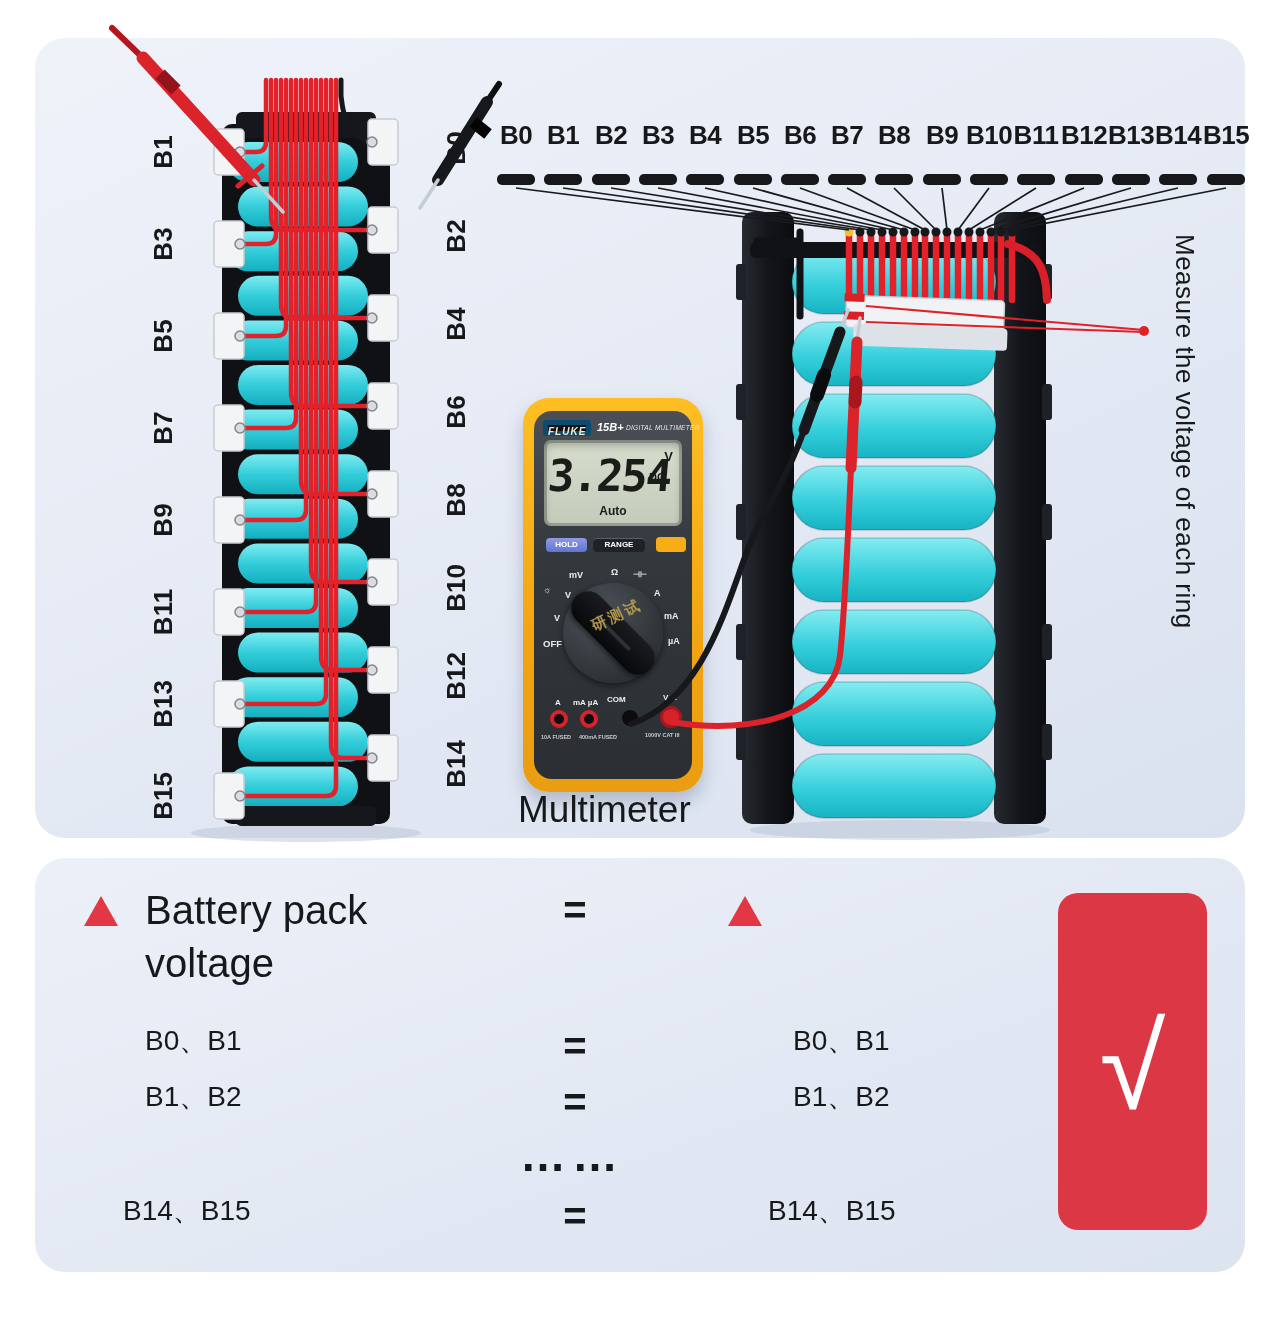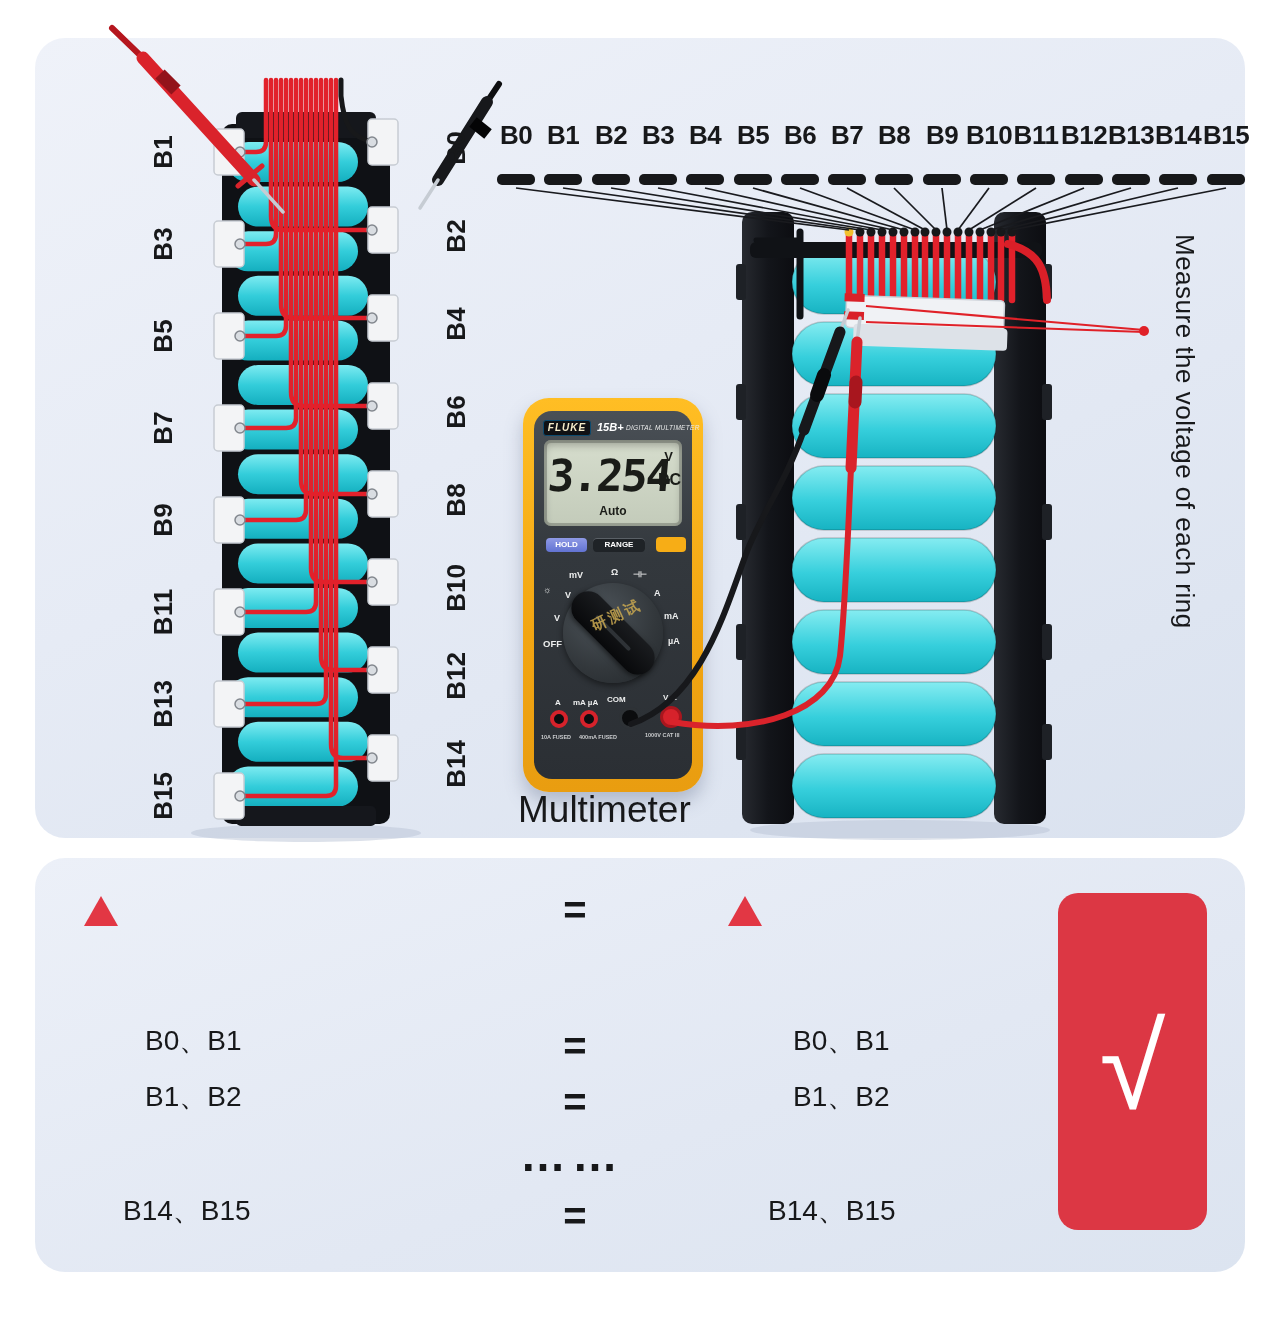--- a/index.html
+++ b/index.html
@@ -30,32 +30,32 @@
         writing-mode:vertical-rl; font-size:26px; font-weight:500; letter-spacing:0.5px; z-index:4; }
 
   
   .meter { position:absolute; left:523px; top:398px; width:180px; height:394px; z-index:4; }
   .m-body { position:absolute; inset:0; border-radius:26px;
         background:linear-gradient(180deg,#ffbe24,#f2a512 60%,#e99d10);
         box-shadow:0 10px 18px rgba(90,100,130,.35); }
   .m-face { position:absolute; left:11px; top:13px; width:158px; height:368px; border-radius:18px;
         background:linear-gradient(180deg,#4a5056,#33383d 40%,#2b2f34); }
   .m-el { position:absolute; }
-  .m-logo { left:20px; top:22px; width:48px; height:16px; background:#101114; border:1px solid #0c4a6e;
+  .m-logo { left:20px; top:22px; width:48px; height:16px; background:#101114; border:5px solid #0c4a6e;
         border-radius:3px; color:#f4ebc9; font-size:10px; font-weight:bold; font-style:italic;
         text-align:center; line-height:14px; letter-spacing:1px; }
   .m-model { left:74px; top:23px; font-size:11px; font-weight:bold; font-style:italic; color:#ffffff; }
   .m-type { left:103px; top:26px; font-size:6.5px; font-style:italic; color:#e9eaea; letter-spacing:.3px; }
   .m-lcd { left:21px; top:42px; width:138px; height:86px; border-radius:7px;
         background:linear-gradient(180deg,#d6ddcd,#c3cbba);
         box-shadow:inset 0 0 0 3px rgba(45,50,45,.28), inset 0 5px 9px rgba(0,0,0,.28); }
   .m-digits { left:4px; top:10px; width:110px; text-align:right; font-family:"DejaVu Sans Mono",monospace;
         font-weight:bold; font-size:44px; color:#1a1c18; transform:skewX(-5deg); letter-spacing:-2px; }
   .m-unit { right:9px; top:9px; font-size:13px; font-weight:bold; color:#1a1c18; }
-  .m-dc { right:1px; top:31px; font-size:16px; font-weight:bold; color:#1a1c18; }
+  .m-dc { right:17px; top:31px; font-size:11px; font-weight:bold; color:#1a1c18; }
   .m-auto { left:0; top:64px; width:138px; text-align:center; font-size:12px; font-weight:bold; color:#1a1c18; }
   .m-btn { height:14px; border-radius:4px; color:#fff; font-size:8px; font-weight:bold;
         text-align:center; line-height:14px; }
   .m-hold { left:23px; top:140px; width:41px; background:linear-gradient(180deg,#8f9ae5,#6273d2); }
   .m-range { left:70px; top:140px; width:52px; background:#1f2327; box-shadow:inset 0 1px 0 #5a6066; }
   .m-ybtn { left:133px; top:139px; width:30px; height:15px; border-radius:4px; background:#f7ad16; }
   .m-dl { font-size:9px; font-weight:bold; color:#edeeee; }
   .m-dial { left:40px; top:185px; width:100px; height:100px; border-radius:50%;
         background:radial-gradient(circle at 38% 32%, #4d545a, #33383c 58%, #23272b);
         box-shadow:0 3px 6px rgba(0,0,0,.45); }
@@ -423,20 +423,21 @@
     </g>
     <g>
       <path d="M851,468 C847,556 845,610 840,656 C833,712 756,736 672,722" stroke="#da232b" stroke-width="6" fill="none" stroke-linecap="round"></path>
       <path d="M860,318 L857,342" stroke="#c6ccd3" stroke-width="3.5" fill="none" stroke-linecap="round"></path>
       <path d="M857,342 L851,468" stroke="#da232b" stroke-width="11" fill="none" stroke-linecap="round"></path>
       <path d="M856,382 L855,402" stroke="#a8161e" stroke-width="13" fill="none" stroke-linecap="round"></path>
     </g>
   </svg>
 
   <div class="tri" style="left:84px;top:896px"></div>
+  <div class="bh" style="left:145px;top:884px;width:320px">Battery pack voltage</div>
   <div class="beq" style="left:555px;top:888px">=</div>
   <div class="tri" style="left:728px;top:896px"></div>
 
   <div class="brow" style="left:145px;top:1022px">B0、B1</div>
   <div class="beq" style="left:555px;top:1024px">=</div>
   <div class="brow" style="left:793px;top:1022px">B0、B1</div>
 
   <div class="brow" style="left:145px;top:1078px">B1、B2</div>
   <div class="beq" style="left:555px;top:1080px">=</div>
   <div class="brow" style="left:793px;top:1078px">B1、B2</div>

